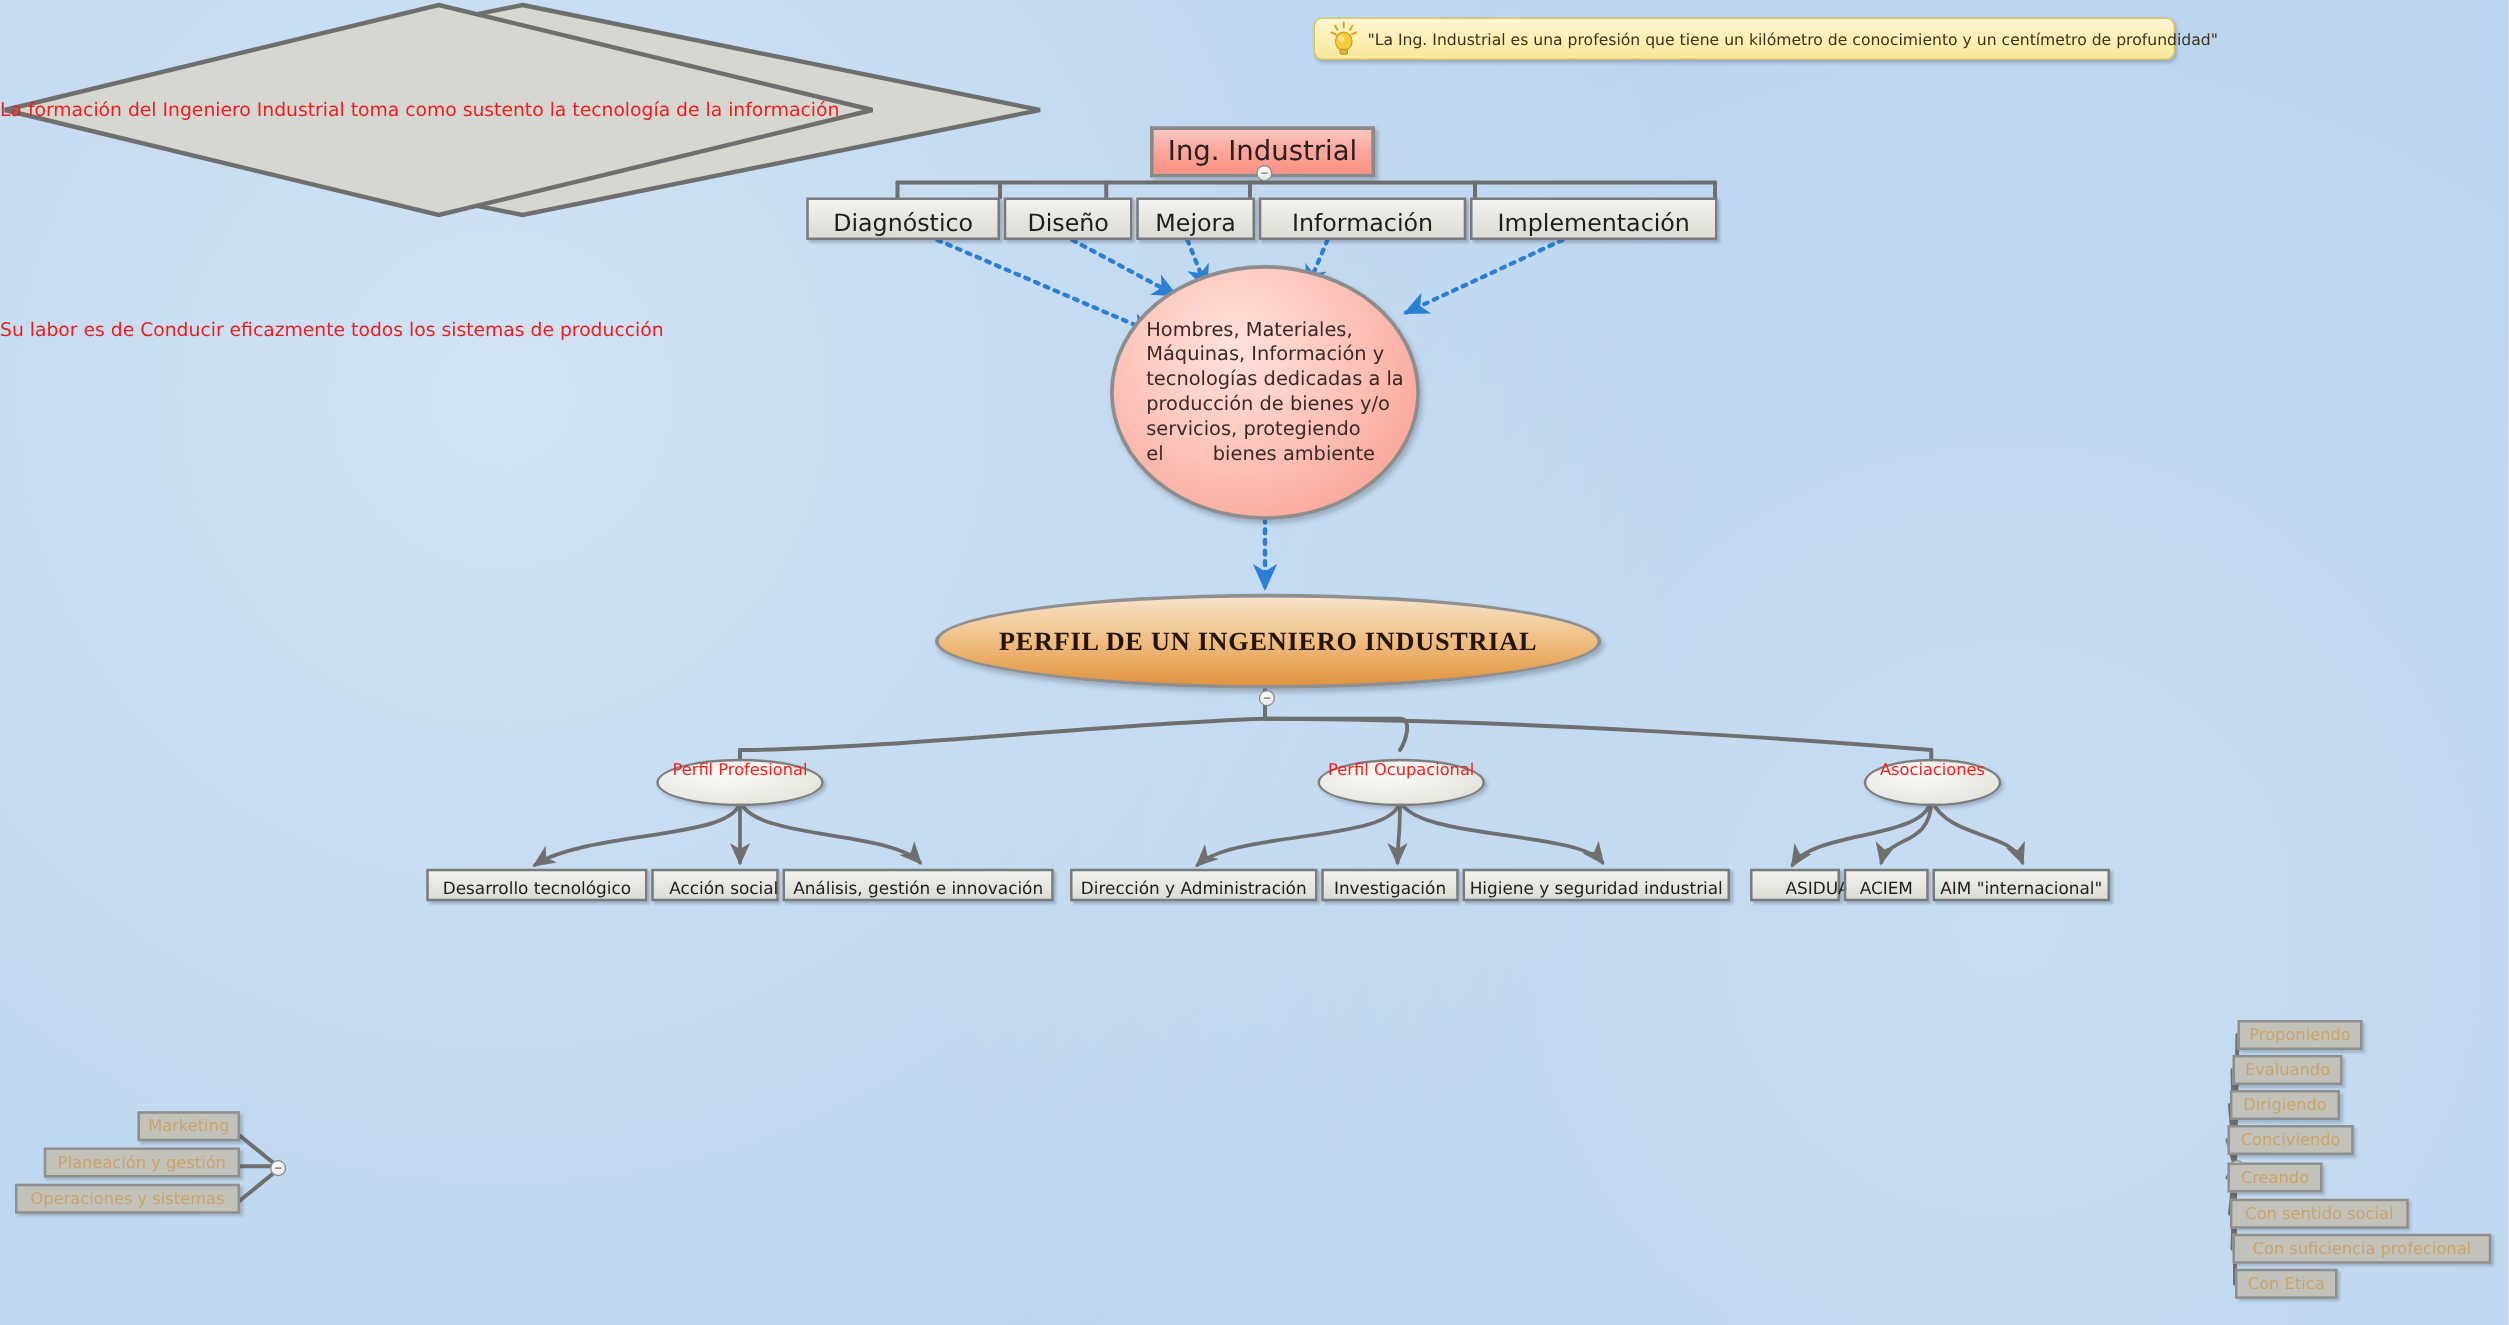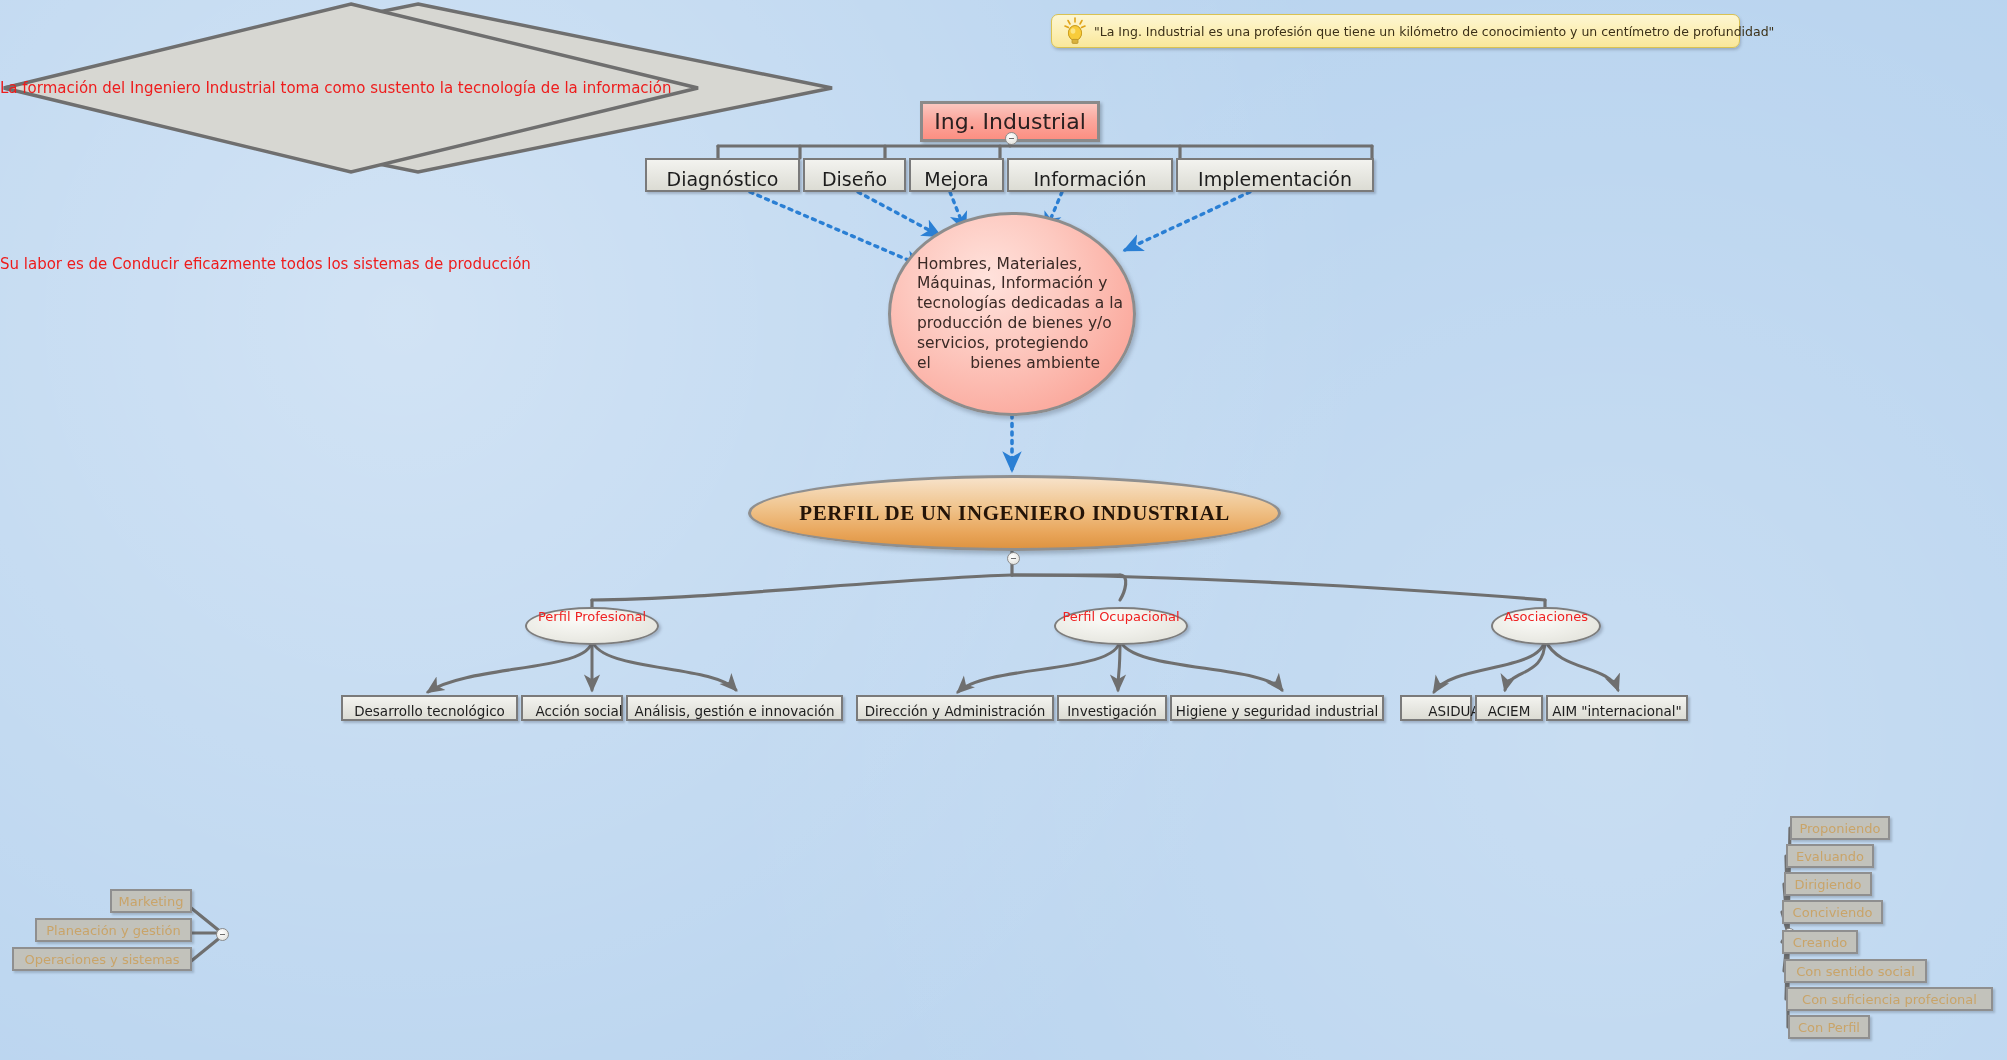--- a/index.html
+++ b/index.html
@@ -351,16 +351,16 @@
   <div class="node tanbox" style="left:1782px; top:930px; width:76px; height:24px;">
     <span>Creando</span>
   </div>
   <div class="node tanbox" style="left:1784px; top:959px; width:143px; height:24px;">
     <span>Con sentido social</span>
   </div>
   <div class="node tanbox" style="left:1786px; top:987px; width:207px; height:24px;">
     <span>Con suficiencia profecional</span>
   </div>
   <div class="node tanbox" style="left:1788px; top:1015px; width:82px; height:24px;">
-    <span>Con Perfil</span>
+    <span>Con Etica</span>
   </div>
 
 </div>
 
 </body></html>

